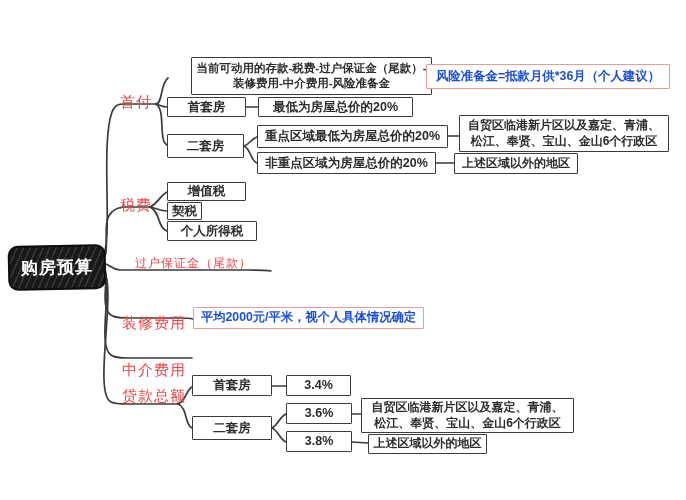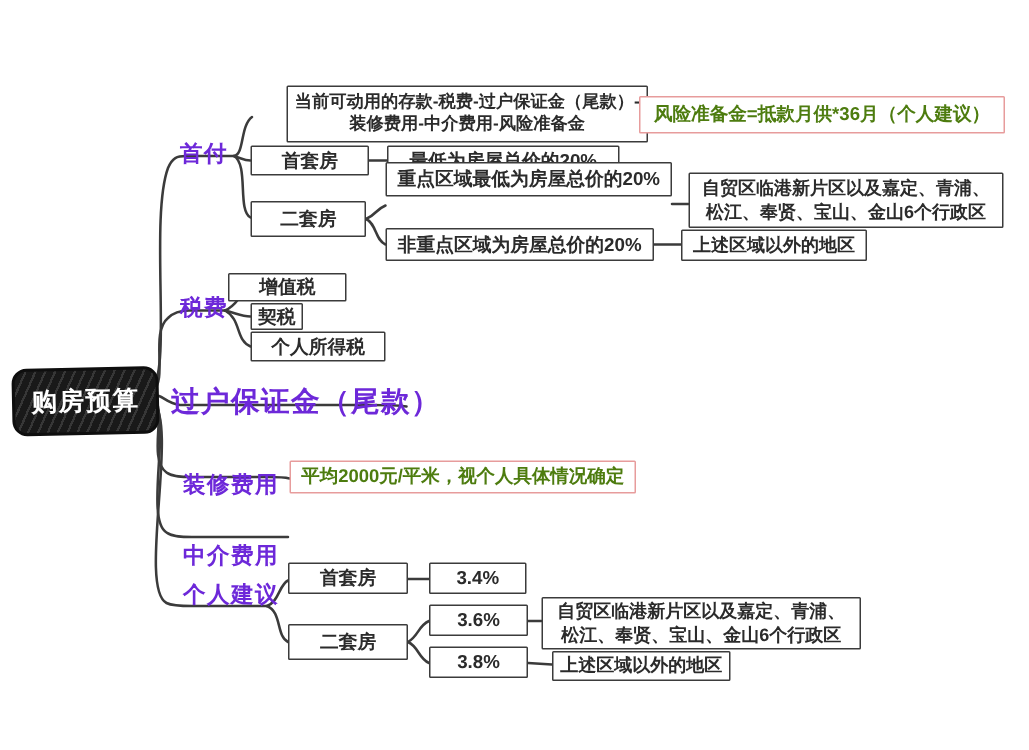--- a/index.html
+++ b/index.html
@@ -9,23 +9,23 @@
   }
   .wires{position:absolute;left:0;top:0;z-index:0;}
   .node{
     position:absolute;z-index:2;box-sizing:border-box;background:#fff;
     border:1.6px solid #3b3b3b;border-radius:1px;
     display:flex;align-items:center;justify-content:center;
     font-size:12.5px;font-weight:600;line-height:1.3;text-align:center;
     padding:1px 4px;color:#2b2b2b;
   }
   .node.s{white-space:nowrap;}
-  .node.red{border-color:#e79c9c;color:#4d7c0f;}
+  .node.red{border-color:#e79c9c;color:#1d4ed8;}
   .blabel{
-    position:absolute;z-index:2;font-weight:700;font-size:15px;color:#6d28d9;
+    position:absolute;z-index:2;font-weight:400;font-size:15px;color:#ef4444;
     white-space:nowrap;letter-spacing:1px;
   }
   .root{
     position:absolute;z-index:3;left:8px;top:245px;width:94px;height:41px;
     background:#191919;
     background-image:repeating-linear-gradient(115deg,rgba(255,255,255,.13) 0px,rgba(255,255,255,.13) 1.5px,transparent 1.5px,transparent 6px);
     border:2px solid #0e0e0e;border-radius:10px;transform:rotate(-1.2deg);
     display:flex;align-items:center;justify-content:center;
     color:#ffffff;font-weight:700;font-size:17px;letter-spacing:1px;white-space:nowrap;
   }
@@ -66,36 +66,36 @@
     <path d="M272,428 C279,424 279,417 286,414"></path>
     <path d="M272,428 C279,431 279,439 286,442"></path>
     <path d="M352,414 L361,414"></path>
     <path d="M352,442 L368,443"></path>
   </svg>
 
   <div class="root">购房预算</div>
 
   <div class="blabel" style="left:120px;top:93px;">首付</div>
   <div class="blabel" style="left:120px;top:196px;">税费</div>
-  <div class="blabel" style="left:114px;top:255px;font-size:19px;">过户保证金（尾款）</div>
+  <div class="blabel" style="left:135px;top:255px;font-size:12px;">过户保证金（尾款）</div>
   <div class="blabel" style="left:122px;top:302px;margin-top:12px;">装修费用</div>
   <div class="blabel" style="left:122px;top:341px;margin-top:20px;">中介费用</div>
-  <div class="blabel" style="left:122px;top:387px;">个人建议</div>
+  <div class="blabel" style="left:122px;top:387px;">贷款总额</div>
 
   <div class="node fs11" style="left:167px;top:57px;width:241px;height:38px;">当前可动用的存款-税费-过户保证金（尾款）-装修费用-中介费用-风险准备金</div>
   <div class="node red s" style="left:426px;top:64px;width:244px;height:25px;font-size:12.4px;font-weight:700;">风险准备金=抵款月供*36月（个人建议）</div>
   <div class="node s" style="left:167px;top:97px;width:79px;height:20px;">首套房</div>
   <div class="node s" style="left:258px;top:97px;width:155px;height:20px;">最低为房屋总价的20%</div>
   <div class="node s" style="left:167px;top:134px;width:77px;height:24px;">二套房</div>
-  <div class="node s" style="left:257px;top:108px;width:191px;height:23px;">重点区域最低为房屋总价的20%</div>
+  <div class="node s" style="left:257px;top:125px;width:191px;height:23px;">重点区域最低为房屋总价的20%</div>
   <div class="node fs12" style="left:459px;top:115px;width:210px;height:37px;">自贸区临港新片区以及嘉定、青浦、松江、奉贤、宝山、金山6个行政区</div>
   <div class="node s" style="left:257px;top:152px;width:179px;height:22px;">非重点区域为房屋总价的20%</div>
   <div class="node s fs12" style="left:454px;top:153px;width:124px;height:21px;">上述区域以外的地区</div>
 
-  <div class="node s" style="left:152px;top:182px;width:79px;height:19px;">增值税</div>
+  <div class="node s" style="left:167px;top:182px;width:79px;height:19px;">增值税</div>
   <div class="node s" style="left:167px;top:202px;width:35px;height:18px;">契税</div>
   <div class="node s" style="left:167px;top:221px;width:90px;height:20px;">个人所得税</div>
 
 
   <div class="node red s" style="left:193px;top:307px;width:231px;height:22px;font-size:12.3px;font-weight:700;">平均2000元/平米，视个人具体情况确定</div>
 
 
   <div class="node s" style="left:192px;top:375px;width:80px;height:21px;">首套房</div>
   <div class="node s" style="left:286px;top:375px;width:65px;height:21px;">3.4%</div>
   <div class="node s" style="left:192px;top:416px;width:80px;height:24px;">二套房</div>

